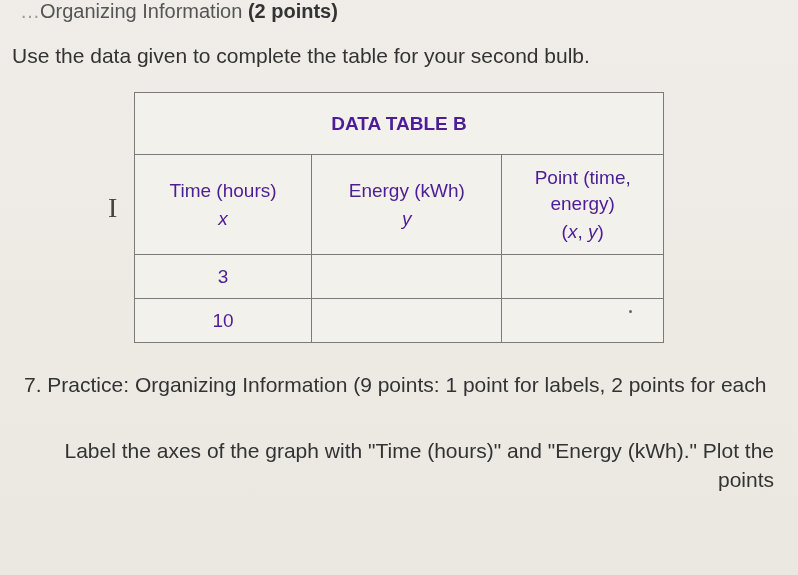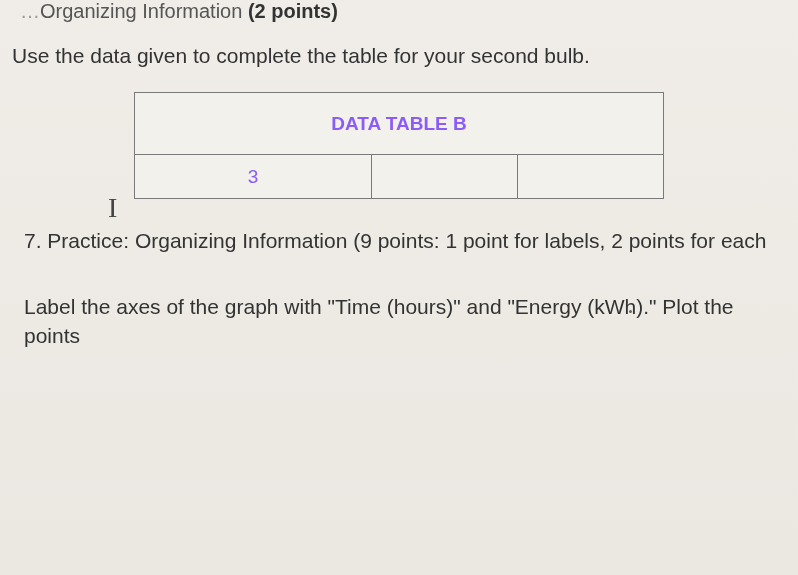--- a/index.html
+++ b/index.html
@@ -49,21 +49,21 @@
     table.data-table {
       border-collapse: collapse;
       width: 530px;
       background: #f3f1ec;
     }
     table.data-table td, table.data-table th {
       border: 1px solid #7a7a7a;
       padding: 10px 8px;
       text-align: center;
       font-size: 19px;
-      color: #8b5cf6;
+      color: #4c1d95;
       vertical-align: middle;
     }
     .title-cell {
       font-weight: bold;
       font-size: 20px;
       height: 62px;
       position: relative;
     }
     .header-row td {
       height: 80px;
@@ -89,20 +89,21 @@
     }
     .q7 .graph-word {
       display: block;
       margin-top: 6px;
     }
     .bottom-instr {
       font-size: 21px;
       color: #333;
       padding: 34px 24px 0 24px;
       line-height: 1.4;
+      text-align: right;
     }
     .speck {
       position: absolute;
       width: 3px;
       height: 3px;
       background: #666;
       border-radius: 50%;
     }
     .spk1 { left: 629px; top: 310px; }
   </style>
@@ -118,22 +119,42 @@
 <div class="cursor-i">I</div>
 
 <div class="table-wrap">
   <table class="data-table">
     <tbody>
         <tr>
       <td colspan="3" class="title-cell">
         <span>DATA TABLE B</span>
       </td>
     </tr>
+    <tr class="header-row">
+      <td>
+        <span>Time (hours)</span>
+        <span class="var-i">x</span>
+      </td>
+      <td>
+        <span>Energy (kWh)</span>
+        <span class="var-i">y</span>
+      </td>
+      <td>
+        <span>Point (time,</span><br>
+        <span>energy)</span>
+        <span class="var-i" style="font-style:normal;">(<i>x</i>, <i>y</i>)</span>
+      </td>
+    </tr>
     <tr class="data-row">
       <td>3</td>
+      <td></td>
+      <td></td>
+    </tr>
+    <tr class="data-row">
+      <td>10</td>
       <td></td>
       <td></td>
     </tr>
   </tbody>
     </table>
 </div>
 
 <div class="speck spk1"></div>
 
 <div class="q7">

